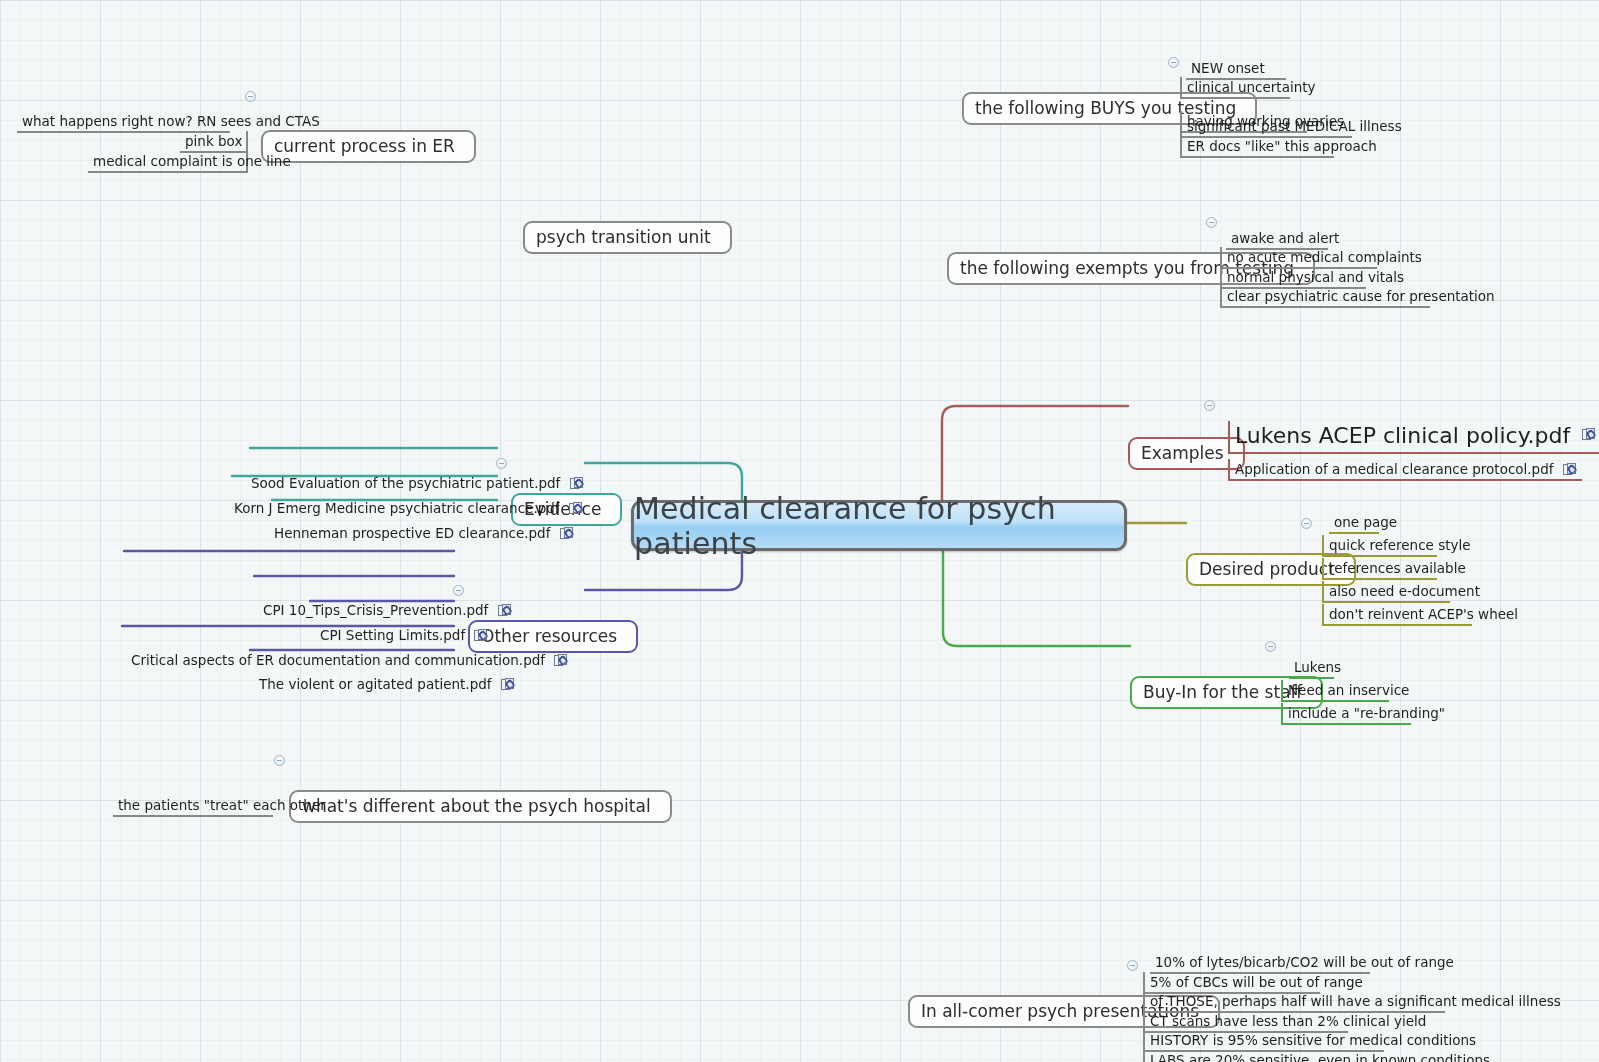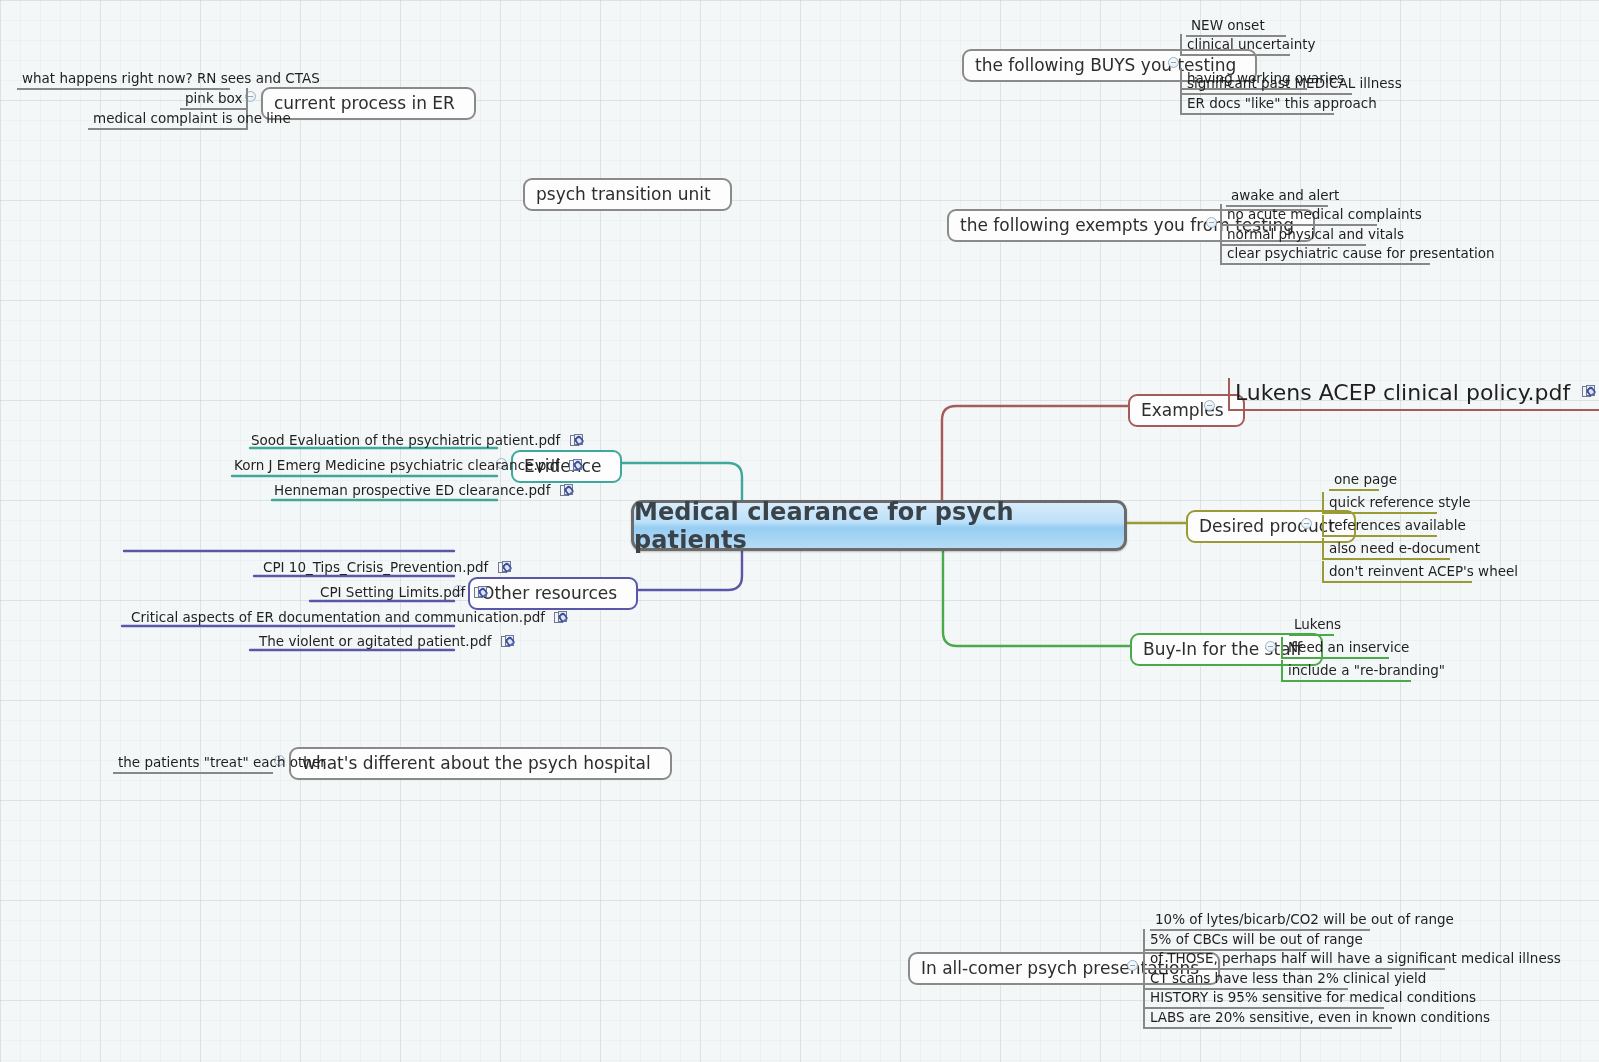--- a/index.html
+++ b/index.html
@@ -21,20 +21,21 @@
     background-position: 0 0, 0 0, 0 0, 0 0;
   }
   #links { position:absolute; left:0; top:0; width:1599px; height:1062px; }
 
   
   .node {
     position: absolute;
     box-sizing: border-box;
     white-space: nowrap;
     color: #2d2d2d;
+    margin-top: 43px;
   }
   
   .rbox {
     border: 2px solid #888;
     border-radius: 9px;
     background: #fdfdfd;
     padding: 4px 19px 5px 11px;
     font-size: 17px;
     line-height: 20px;
   }
@@ -55,22 +56,22 @@
     left: 631px; top: 500px;
     width: 496px; height: 51px;
     box-sizing: border-box;
     border: 3px solid #6b6b6b;
     border-radius: 11px;
     background: linear-gradient(to bottom, #d8ecfb 0%, #bde0f8 42%, #96cdf2 55%, #b6dcf6 100%);
     box-shadow: 0 1px 2px rgba(0,0,0,0.22);
     display: flex; align-items: center; justify-content: center;
   }
   #root-node .root-label {
-    font-size: 24px;
-    font-weight: bold;
+    font-size: 30px;
+    font-weight: normal;
     color: #3a4349;
     letter-spacing: 0.1px;
   }
 
   
   .handle {
     position: absolute;
     width: 11px; height: 11px;
     border-radius: 50%;
     border: 1px solid #9fb4c4;
@@ -254,20 +255,24 @@
 
   <div class="node rbox c-red" style="left:1128px; top:394px;">
     <span>Examples</span>
   </div>
   <div class="handle" style="left:1204px; top:400px;"></div>
 
   <div class="node leaf big-leaf" style="left:1228px; top:378px; border-bottom:2.4px solid #a65b5b; border-left:2.4px solid #a65b5b;">
     <span>Lukens ACEP clinical policy.pdf</span>
     <span class="pdficon" style="width:18px;height:16px;vertical-align:-1px;"><i class="p1"></i><i class="p2"></i><i class="clip"></i></span>
   </div>
+  <div class="node leaf" style="left:1228px; top:416px; border-bottom:2.4px solid #a65b5b; border-left:2.4px solid #a65b5b;">
+    <span>Application of a medical clearance protocol.pdf</span>
+    <span class="pdficon"><i class="p1"></i><i class="p2"></i><i class="clip"></i></span>
+  </div>
 
   <div class="node rbox c-olive" style="left:1186px; top:510px;">
     <span>Desired product</span>
   </div>
   <div class="handle" style="left:1301px; top:518px;"></div>
 
   <div class="node leaf" style="left:1329px; top:469px; border-bottom:2.4px solid #9a9b35; width:50px;">
     <span>one page</span>
   </div>
   <div class="node leaf" style="left:1322px; top:492px; border-bottom:2.4px solid #9a9b35; border-left:2.4px solid #9a9b35; width:115px;text-align:right;">

